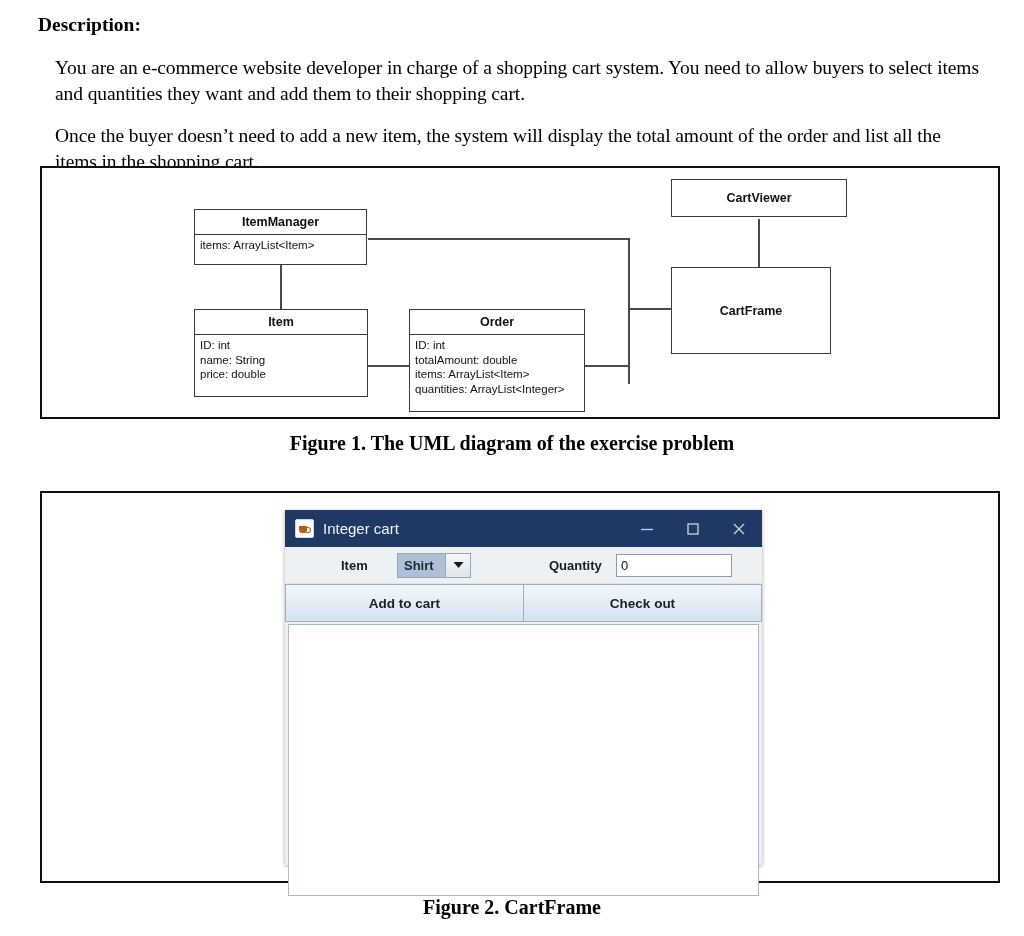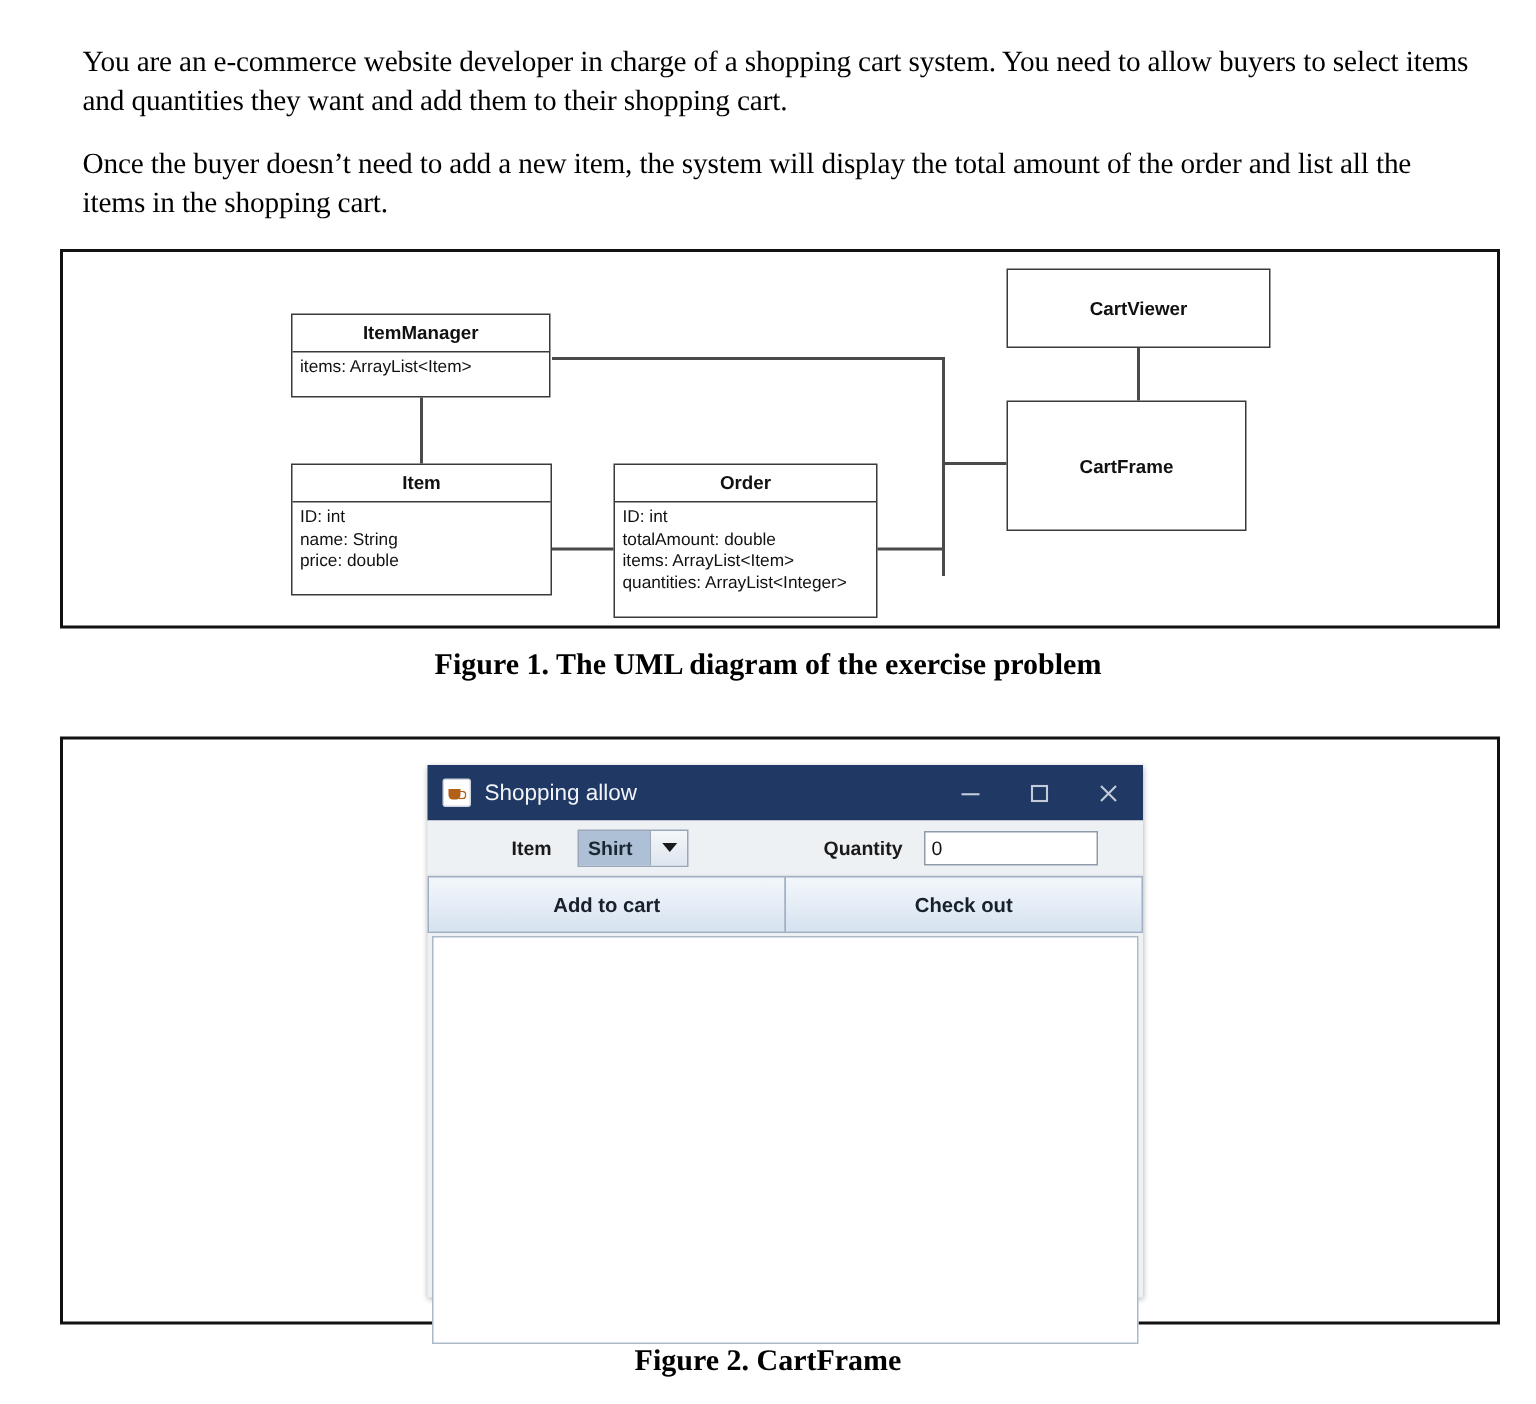--- a/index.html
+++ b/index.html
@@ -204,21 +204,21 @@
   }
   #item-label {
     position: absolute;
     left: 56px;
     font-size: 13px;
     font-weight: bold;
     color: #1a1a1a;
   }
   #item-combo {
     position: absolute;
-    left: 100px;
+    left: 112px;
     width: 74px;
     height: 25px;
     display: flex;
     box-sizing: border-box;
     border: 1px solid #9aa7b8;
     text-align: center;
   }
   #item-combo-value {
     flex: 1;
     background: #adc0d6;
@@ -283,20 +283,21 @@
     height: 272px;
     background: #ffffff;
     border: 1px solid #aab8c8;
     box-sizing: border-box;
   }
 </style>
 </head>
 <body>
 
 <div id="description-block">
+  <div id="description-heading">Description:</div>
   <p class="desc-para">You are an e-commerce website developer in charge of a shopping cart system. You need to allow buyers to select items and quantities they want and add them to their shopping cart.</p>
   <p class="desc-para">Once the buyer doesn’t need to add a new item, the system will display the total amount of the order and list all the items in the shopping cart.</p>
 </div>
 
 <div id="figure1-frame" class="figure-frame">
   <div id="uml-canvas">
 
     <div class="uml-line v" style="left:238px; top:96px; height:46px;"></div>
     <div class="uml-line h" style="left:326px; top:70px; width:262px;"></div>
     <div class="uml-line v" style="left:586px; top:70px; height:146px;"></div>
@@ -324,21 +325,21 @@
     <div class="uml-box" style="left:367px; top:141px; width:176px; height:103px;">
       <div class="uml-title with-divider">Order</div>
       <div class="uml-attrs">
         <div>ID: int</div>
         <div>totalAmount: double</div>
         <div>items: ArrayList&lt;Item&gt;</div>
         <div>quantities: ArrayList&lt;Integer&gt;</div>
       </div>
     </div>
 
-    <div class="uml-box" style="left:629px; top:11px; width:176px; height:53px;">
+    <div class="uml-box" style="left:629px; top:11px; width:176px; height:38px;">
       <div class="uml-title-only">
         <div class="uml-title">CartViewer</div>
       </div>
     </div>
 
     <div class="uml-box" style="left:629px; top:99px; width:160px; height:87px;">
       <div class="uml-title-only">
         <div class="uml-title">CartFrame</div>
       </div>
     </div>
@@ -346,21 +347,21 @@
   </div>
 </div>
 <div id="figure1-caption" class="figure-caption">Figure 1. The UML diagram of the exercise problem</div>
 
 <div id="figure2-frame" class="figure-frame">
 
   <div id="cart-window">
 
     <div id="window-titlebar">
       <div id="window-app-icon"></div>
-      <div id="window-title-text">Shopping allow</div>
+      <div id="window-title-text">Integer cart</div>
       <div id="window-controls">
         <div class="win-ctrl">
           <svg width="14" height="14" viewBox="0 0 14 14">
               <line x1="1" y1="7.5" x2="13" y2="7.5" stroke="#c3cbd9" stroke-width="1.4"></line>
             </svg>
         </div>
         <div class="win-ctrl">
           <svg width="14" height="14" viewBox="0 0 14 14">
               <rect x="2" y="2" width="10" height="10" fill="none" stroke="#c3cbd9" stroke-width="1.4"></rect>
             </svg>

